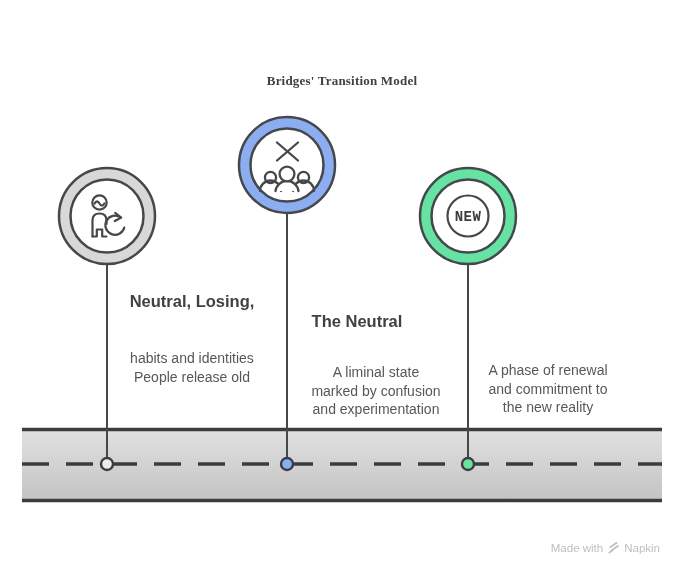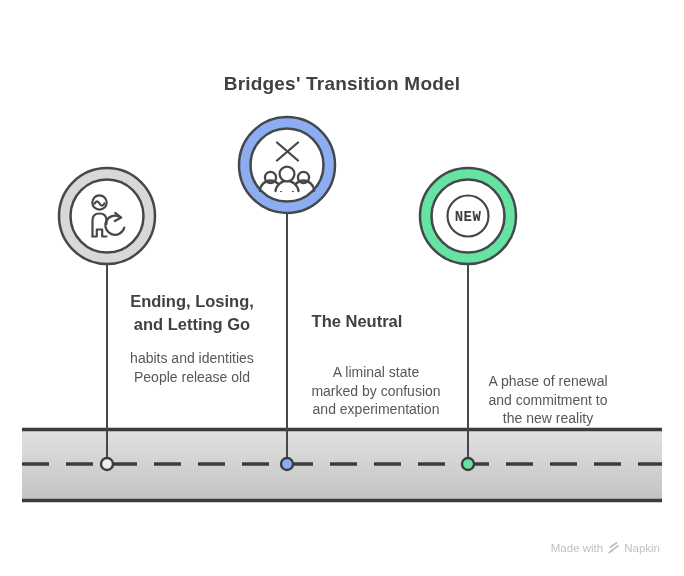--- a/index.html
+++ b/index.html
@@ -3,21 +3,21 @@
 <meta charset="utf-8">
 <style>
   html,body { margin:0; padding:0; background:#ffffff; }
   .canvas {
     position:relative; width:684px; height:576px; background:#ffffff;
     font-family:"Liberation Sans", sans-serif; overflow:hidden;
   }
   .diagram-svg { position:absolute; left:0; top:0; }
   .title {
     position:absolute; top:73px; left:0; width:684px; text-align:center;
-    font-size:19px; font-weight:bold; color:#3f4245; letter-spacing:0.2px;
+    font-size:13px; font-weight:bold; color:#3f4245; letter-spacing:0.2px;font-family:Liberation Serif, serif;
   }
   .heading {
     position:absolute; width:220px; text-align:center;
     font-size:16.5px; font-weight:bold; color:#3f4245; line-height:23px;
   }
   .body-text {
     position:absolute; width:220px; text-align:center;
     font-size:14px; color:#55585b; line-height:18.5px;
   }
   .watermark {
@@ -94,38 +94,37 @@
     <g stroke="#3a3d40" stroke-width="2.4">
       <circle cx="107" cy="464" r="6" fill="#ededed"></circle>
       <circle cx="287" cy="464" r="6" fill="#8dadf2"></circle>
       <circle cx="468" cy="464" r="6" fill="#66e2a3"></circle>
     </g>
   </svg>
 
   <div class="title">Bridges' Transition Model</div>
 
   <div class="heading" style="left:82px; top:290px;">
-    <div>Ending, Losing,</div>
-    <div>and Letting Go</div>
+    <div>Neutral, Losing,</div>
   </div>
   <div class="body-text" style="left:82px; top:349px;">
     <div>habits and identities</div>
     <div>People release old</div>
   </div>
 
   <div class="heading" style="left:247px; top:290px;margin-top:20px;">
     <div>The Neutral</div>
   </div>
   <div class="body-text" style="left:266px; top:352px;margin-top:11px;">
     <div>A liminal state</div>
     <div>marked by confusion</div>
     <div>and experimentation</div>
   </div>
 
-  <div class="body-text" style="left:438px; top:372px;">
+  <div class="body-text" style="left:438px; top:361px;">
     <div>A phase of renewal</div>
     <div>and commitment to</div>
     <div>the new reality</div>
   </div>
 
   <div class="watermark">
     <span>Made with</span>
     <svg width="13" height="13" viewBox="0 0 13 13">
       <g stroke="#bcbfc2" stroke-width="1.7" stroke-linecap="round" fill="none">
         <path d="M 3.2,6.2 L 9.6,1.8"></path>

